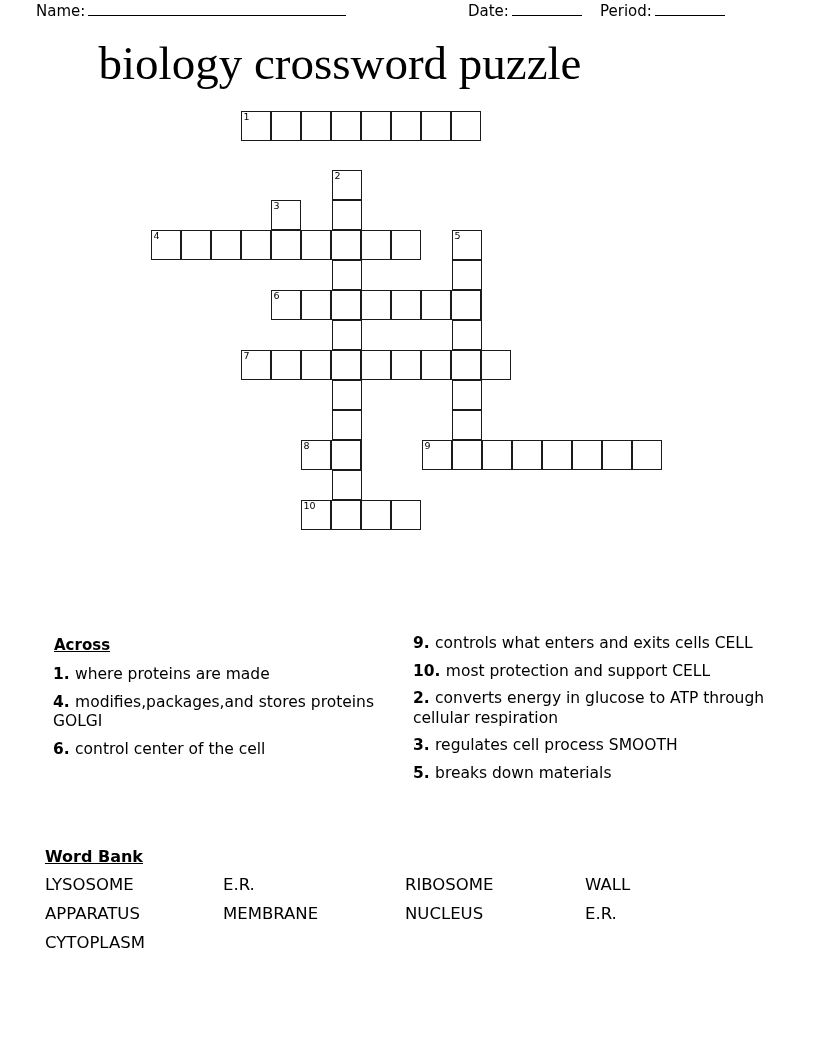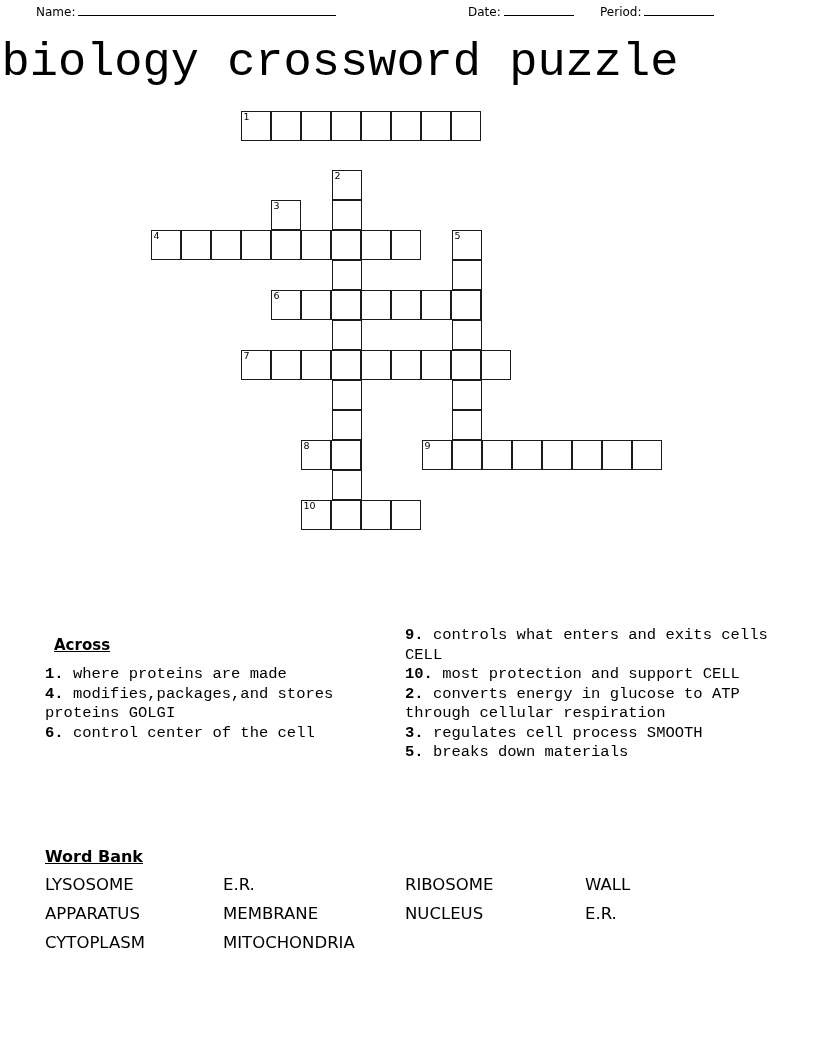--- a/index.html
+++ b/index.html
@@ -16,21 +16,21 @@
     overflow: hidden;
   }
 
   
   #header-line {
     position: absolute;
     left: 0;
     top: 0;
     width: 816px;
     height: 26px;
-    font-size: 12px;
+    font-size: 15px;
     white-space: nowrap;
   }
   #header-line .hdr-item {
     position: absolute;
     top: 2px;
     white-space: nowrap;
   }
   #header-line .hdr-label { display: inline-block; }
   #header-line .hdr-rule {
     display: inline-block;
@@ -49,21 +49,21 @@
   
   #puzzle-title {
     position: absolute;
     left: 0;
     top: 34px;
     width: 680px;
     text-align: center;
     font-size: 47px;
     font-weight: 400;
     line-height: 58px;
-    font-family: Liberation Mono, monospace;
+    font-family: Liberation Serif, serif;
   }
 
   
   #crossword-grid {
     position: absolute;
     left: 0;
     top: 0;
     width: 816px;
     height: 560px;
   }
@@ -104,23 +104,22 @@
   #clues-right { left: 405px; width: 370px; }
 
   .clue-heading {
     font-weight: 700;
     text-decoration: underline;
     font-size: 15px;
     line-height: 21px;
     margin: 9px;
   }
   .clue-item {
-    margin: 0;
+    margin: 8px;
     text-indent: 0;
-    font-family: Liberation Mono, monospace;
   }
   .clue-num {
     font-weight: 700;
   }
 
   
   #word-bank {
     position: absolute;
     left: 45px;
     top: 846px;
@@ -283,16 +282,15 @@
         <span class="wb-cell wb-c3">WALL</span>
       </div>
       <div class="wb-row">
         <span class="wb-cell wb-c0">APPARATUS</span>
         <span class="wb-cell wb-c1">MEMBRANE</span>
         <span class="wb-cell wb-c2">NUCLEUS</span>
         <span class="wb-cell wb-c3">E.R.</span>
       </div>
       <div class="wb-row">
         <span class="wb-cell wb-c0">CYTOPLASM</span>
-        <span class="wb-cell wb-c1">MITOCHONDRIA</span>
       </div>
     </div>
 </div>
 
 </body></html>

